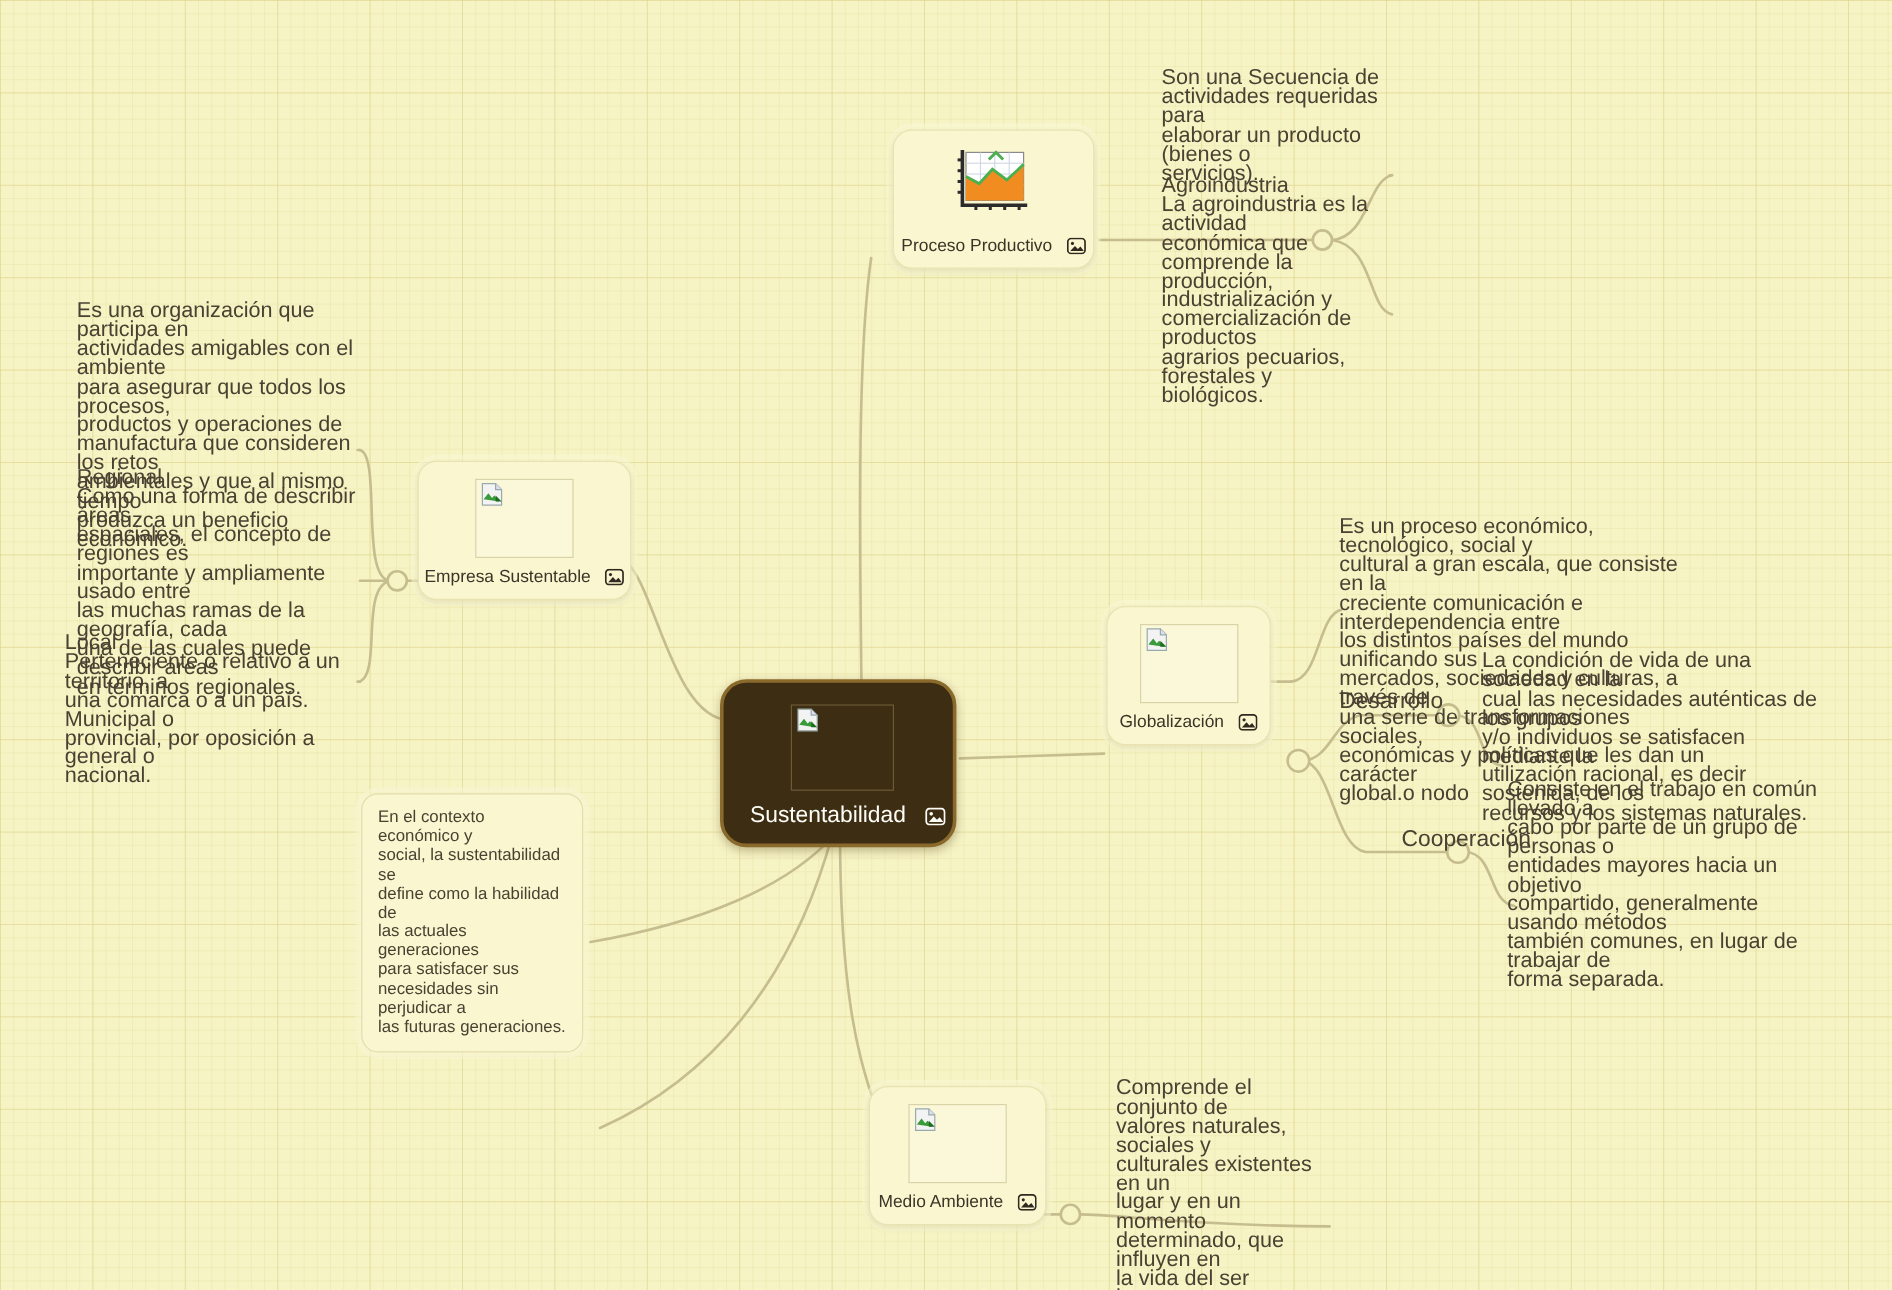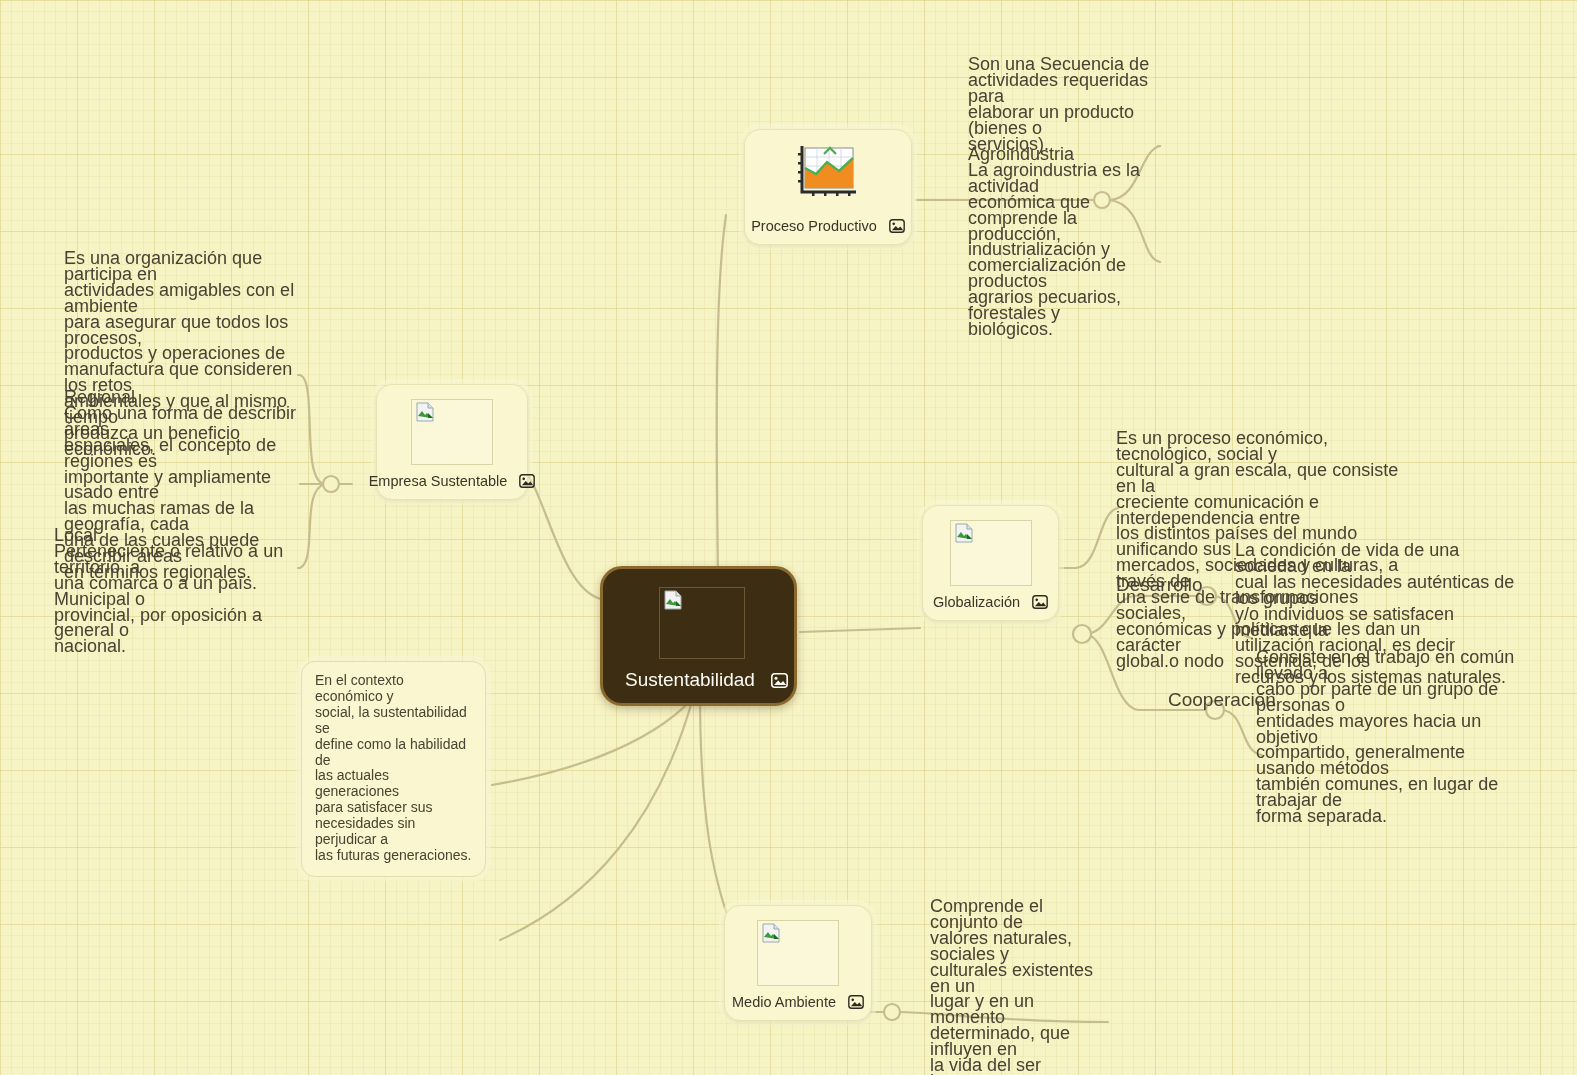--- a/index.html
+++ b/index.html
@@ -166,21 +166,21 @@
       <span class="img-badge">
         <svg width="17" height="15" viewBox="0 0 17 15">
           <rect x="0.8" y="0.8" width="15.4" height="13.4" rx="3" fill="none" stroke="#fdfcf6" stroke-width="1.6"></rect>
           <circle cx="5" cy="5.2" r="1.5" fill="#fdfcf6"></circle>
           <path d="M3 12 l4.2-4.6 2.6 2.8 2.3-2.2 3 4 z" fill="#fdfcf6"></path>
         </svg>
       </span>
     </div>
   </div>
 
-  <div class="node" style="left:744px; top:108px; width:168px;margin-top:21px;">
+  <div class="node" style="left:744px; top:108px; width:168px;">
     <div class="thumb" style="border:none;background:transparent;">
       <svg viewBox="0 0 64 56" width="64" height="56" style="display:block;margin:2px auto;">
         <rect x="9" y="4" width="48" height="40" fill="#ffffff" stroke="#8a8a8a" stroke-width="1"></rect>
         <g stroke="#c9d2e0" stroke-width="0.8">
           <line x1="9" y1="13" x2="57" y2="13"></line>
             <line x1="9" y1="22" x2="57" y2="22"></line>
           <line x1="9" y1="31" x2="57" y2="31"></line>
             <line x1="9" y1="40" x2="57" y2="40"></line>
           <line x1="21" y1="4" x2="21" y2="44"></line>
             <line x1="33" y1="4" x2="33" y2="44"></line>
@@ -207,21 +207,21 @@
       <span class="img-badge">
         <svg width="16" height="14" viewBox="0 0 17 15">
           <rect x="0.8" y="0.8" width="15.4" height="13.4" rx="3" fill="none" stroke="#2e2a20" stroke-width="1.5"></rect>
           <circle cx="5" cy="5.2" r="1.4" fill="#2e2a20"></circle>
           <path d="M3 12 l4.2-4.6 2.6 2.8 2.3-2.2 3 4 z" fill="#2e2a20"></path>
         </svg>
       </span>
     </div>
   </div>
 
-  <div class="node" style="left:348px; top:384px; width:152px;margin-left:28px;">
+  <div class="node" style="left:348px; top:384px; width:178px;">
     <div class="thumb">
       <svg class="broken" viewBox="0 0 20 20">
         <path d="M2 1 h11 l5 5 v13 h-16 z" fill="#f3f3f3" stroke="#9aa" stroke-width="1"></path>
         <path d="M13 1 v5 h5" fill="#dde" stroke="#9aa" stroke-width="1"></path>
         <path d="M3 14 l4-5 3 4 2-2 4 5 z" fill="#3a9b3a"></path>
         <path d="M13 11 l5 5 -5 0 z" fill="#1f6d1f"></path>
       </svg>
     </div>
     <div class="caption">
       <span>Empresa Sustentable</span>

